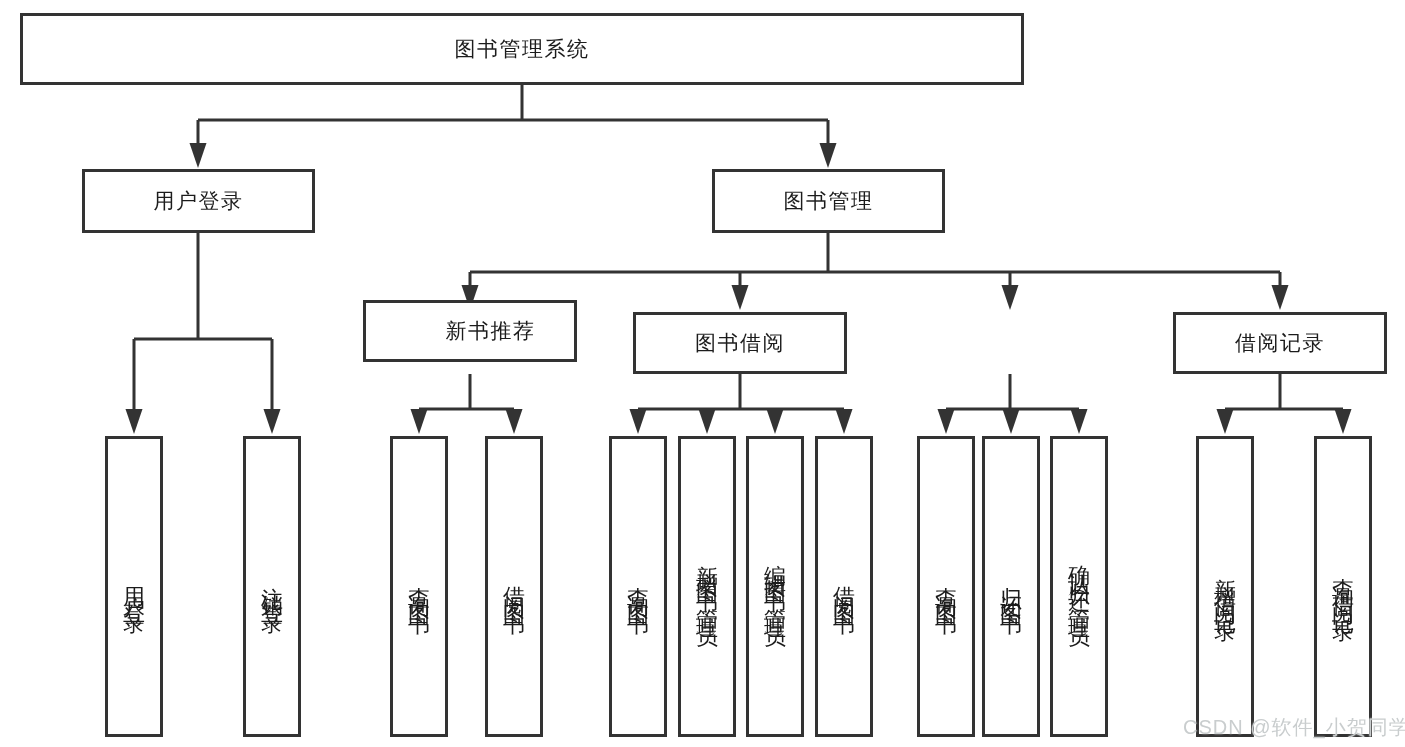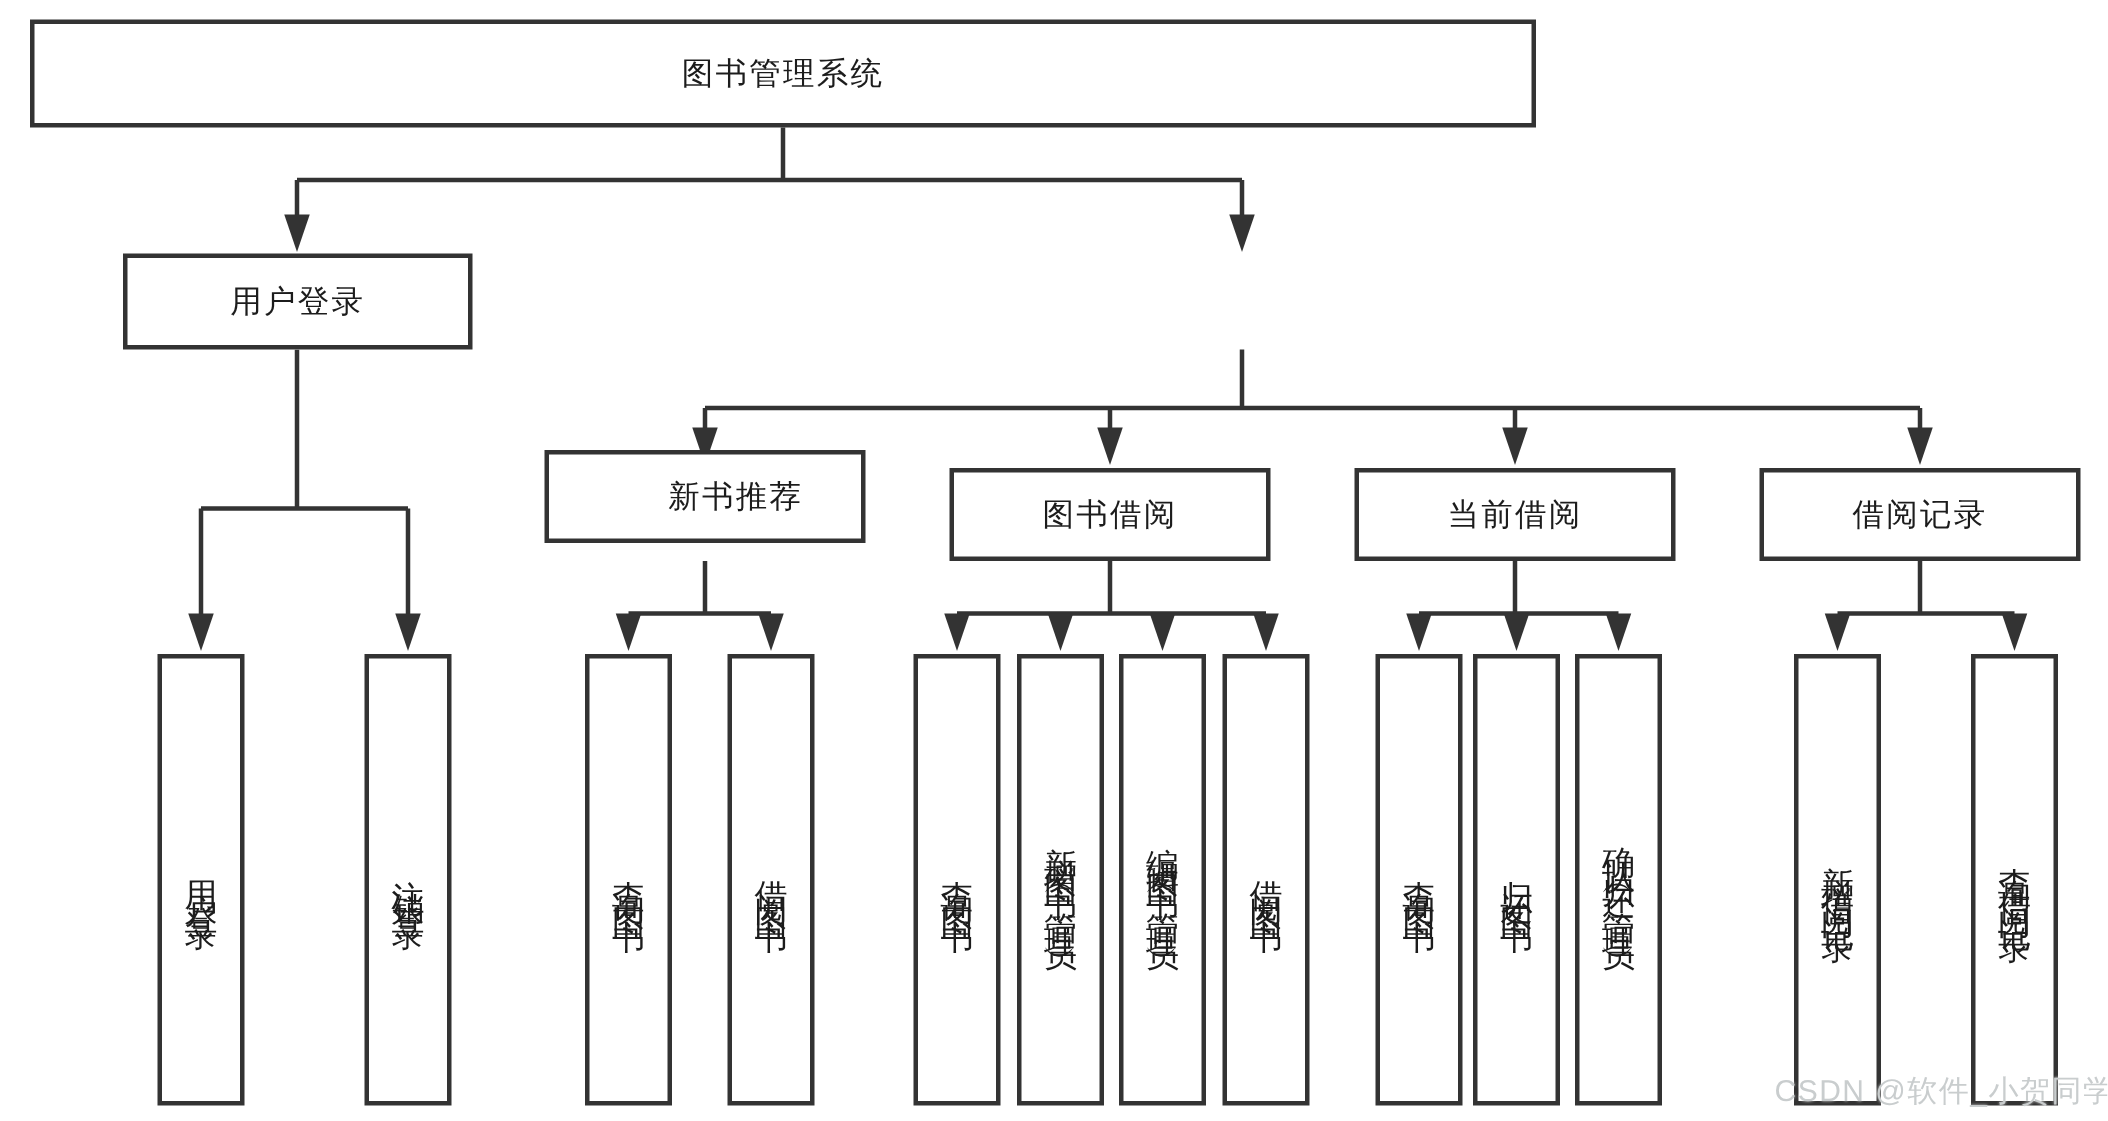--- a/index.html
+++ b/index.html
@@ -118,29 +118,29 @@
     </g>
   </svg>
 
   <div id="n-root" class="box">
     <span class="h-label">图书管理系统</span>
   </div>
 
   <div id="n-user-login" class="box">
     <span class="h-label">用户登录</span>
   </div>
+  <div id="n-book-mgmt" class="box">
+    <span class="h-label">图书管理</span>
+  </div>
 
   <div id="n-new-book" class="box">
     <span class="h-label">新书推荐</span>
   </div>
   <div id="n-book-borrow" class="box">
     <span class="h-label">图书借阅</span>
-  </div>
-  <div id="n-cur-borrow" class="box">
-    <span class="h-label">当前借阅</span>
   </div>
   <div id="n-borrow-rec" class="box">
     <span class="h-label">借阅记录</span>
   </div>
 
   <div id="l-user-login" class="box leaf">
     <span class="v-label">用户登录</span>
   </div>
   <div id="l-logout" class="box leaf">
     <span class="v-label">注销登录</span>

